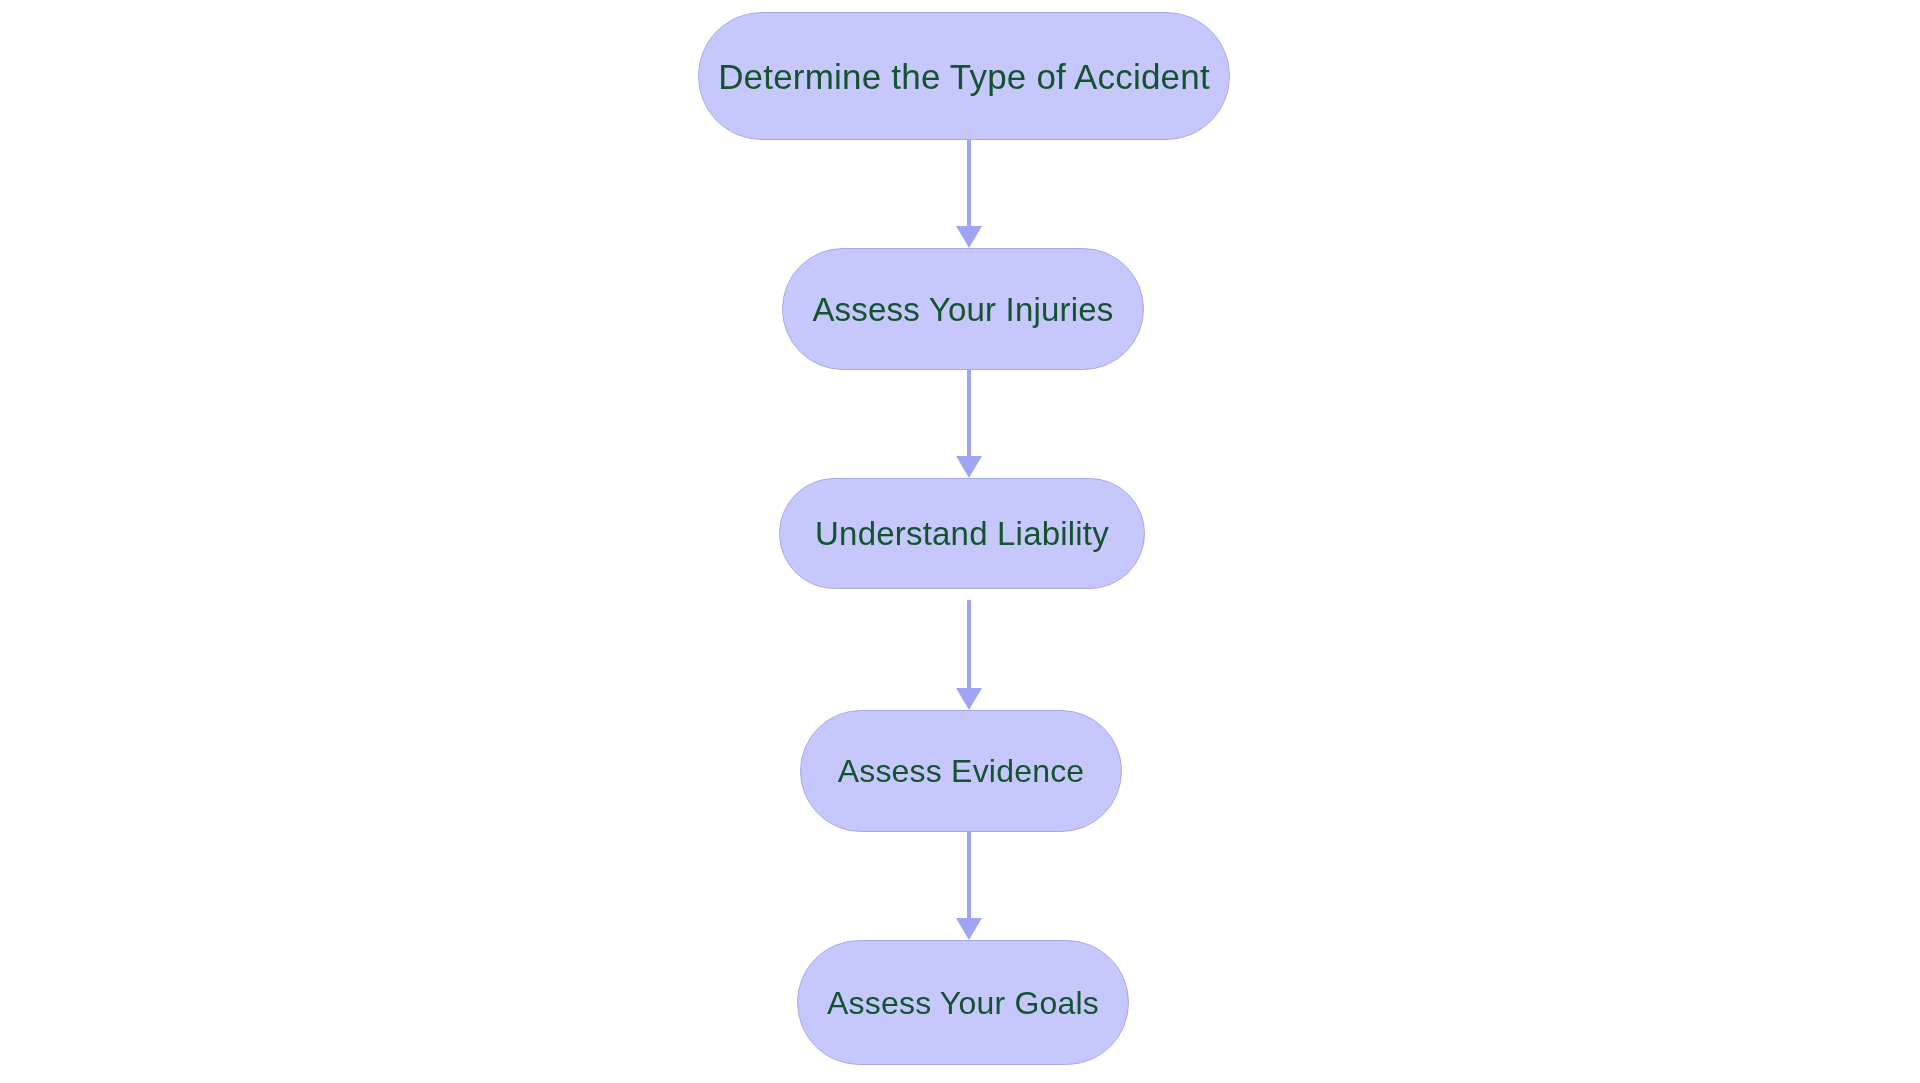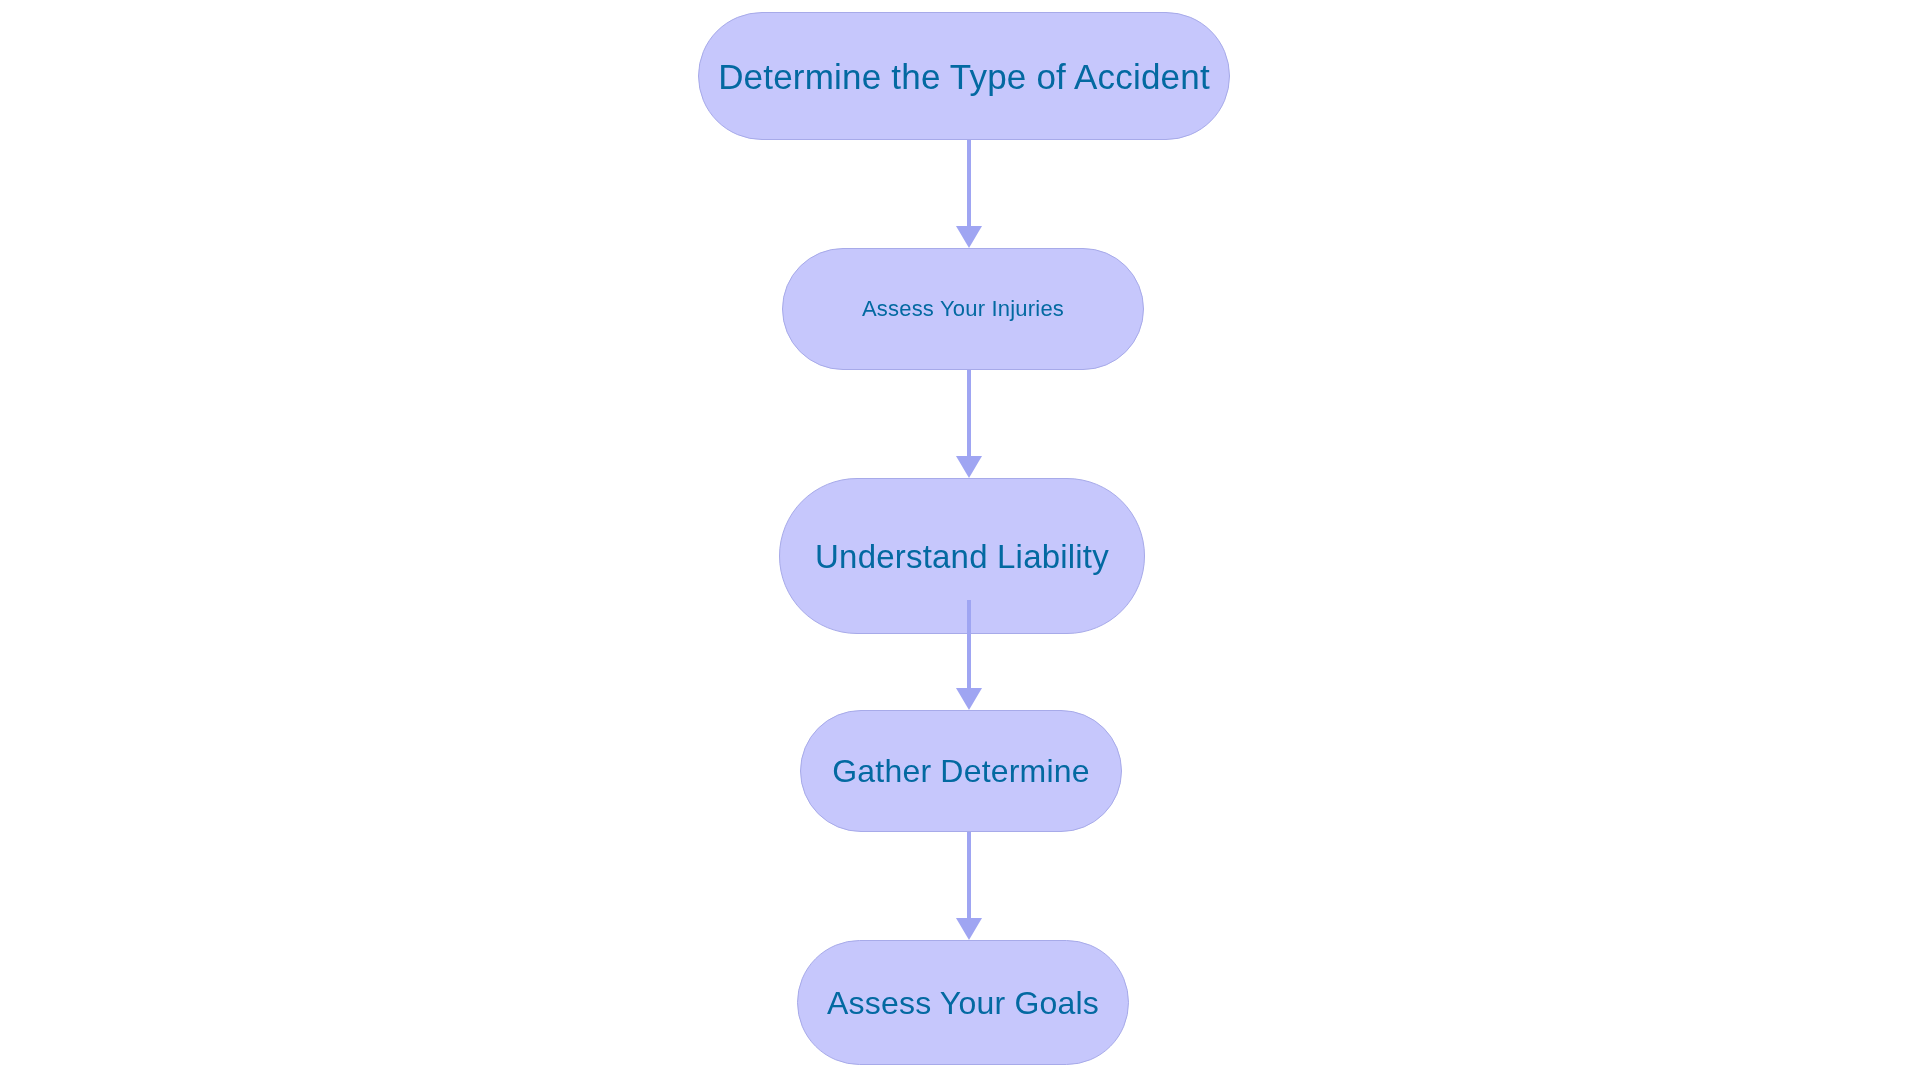--- a/index.html
+++ b/index.html
@@ -24,38 +24,38 @@
   .node {
     position: absolute;
     box-sizing: border-box;
     background: #c6c7fc;
     border: 1.6px solid #a7aae9;
     border-radius: 999px;
     display: flex;
     align-items: center;
     justify-content: center;
     text-align: center;
-    color: #0369a1;
+    color: #14532d;
     letter-spacing: 0.2px;
     white-space: nowrap;
   }
 
   .node-label {
     font-weight: 400;
     line-height: 1;
   }
 
   
   #node-0 { left: 698px;  top: 12px;   width: 532px; height: 128px; }
   #node-0 .node-label { font-size: 35px; }
 
   #node-1 { left: 782px;  top: 248px;  width: 362px; height: 122px; }
-  #node-1 .node-label { font-size: 22px; }
+  #node-1 .node-label { font-size: 33px; }
 
-  #node-2 { left: 779px;  top: 478px;  width: 366px; height: 156px; }
+  #node-2 { left: 779px;  top: 478px;  width: 366px; height: 111px; }
   #node-2 .node-label { font-size: 33px; }
 
   #node-3 { left: 800px;  top: 710px;  width: 322px; height: 122px; }
   #node-3 .node-label { font-size: 32px; }
 
   #node-4 { left: 797px;  top: 940px;  width: 332px; height: 125px; }
   #node-4 .node-label { font-size: 32px; }
 
   .connector {
     position: absolute;
@@ -125,21 +125,21 @@
   <div class="node" id="node-2">
     <span class="node-label">Understand Liability</span>
   </div>
 
   <div class="connector" id="connector-2">
     <div class="stem"></div>
     <div class="head"></div>
   </div>
 
   <div class="node" id="node-3">
-    <span class="node-label">Gather Determine</span>
+    <span class="node-label">Assess Evidence</span>
   </div>
 
   <div class="connector" id="connector-3">
     <div class="stem"></div>
     <div class="head"></div>
   </div>
 
   <div class="node" id="node-4">
     <span class="node-label">Assess Your Goals</span>
   </div>

